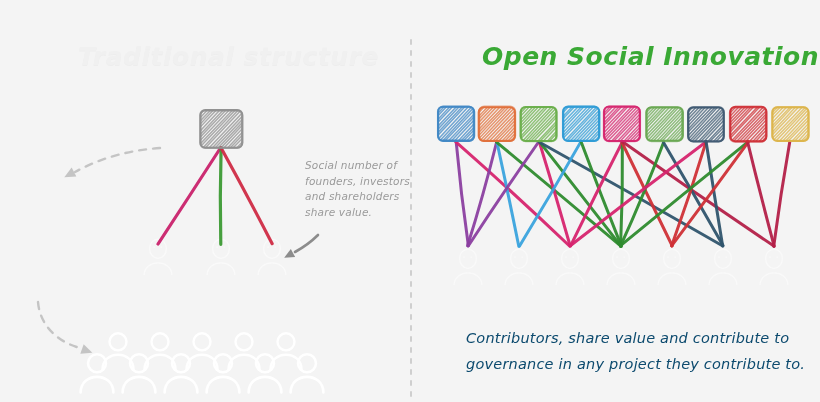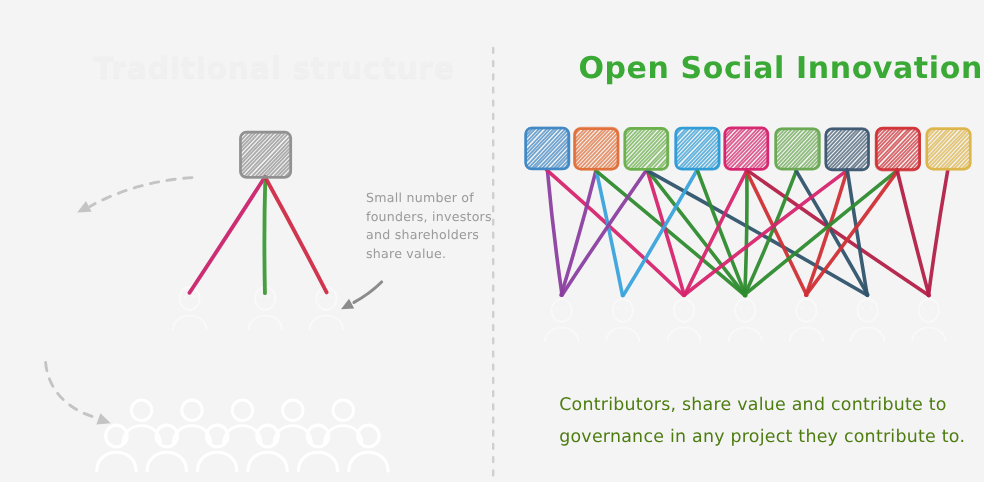--- a/index.html
+++ b/index.html
@@ -3,21 +3,21 @@
 <meta charset="utf-8">
 <style>
   html,body{margin:0;padding:0;}
   body{
     width:820px;height:402px;
     background:#f4f4f4;
     font-family:"DejaVu Sans", sans-serif;
     overflow:hidden;
     position:relative;
   }
-  #stage{position:absolute;left:0;top:0;width:820px;height:402px;}
+  #stage{position:absolute;left:0;top:0;width:820px;height:402px;font-style:italic;}
   #stage svg{position:absolute;left:0;top:0;}
   .ttl{
     position:absolute;
     font-family:"DejaVu Sans", sans-serif;
     font-weight:bold;
     letter-spacing:.5px;
     white-space:nowrap;
   }
   #title-left{
     left:78px;top:42px;
@@ -45,21 +45,21 @@
   #note-gray{
     left:305px;top:158px;
     font-size:10.5px;
     line-height:15.5px;
     color:#9a9a9a;
   }
   #note-green-right{
     left:466px;top:325px;
     font-size:14.5px;
     line-height:26px;
-    color:#4d7c0f;
+    color:#0c4a6e;
   }
 </style>
 </head>
 <body>
 
 <div id="stage">
   <svg id="art" width="820" height="402" viewBox="0 0 820 402">
       <rect x="0" y="0" width="820" height="402" fill="#f4f4f4"></rect>
       <line x1="411" y1="40" x2="411" y2="396" stroke="#cfcfcf" stroke-width="2" stroke-dasharray="4 7" stroke-linecap="round"></line>
       <g>
@@ -686,20 +686,20 @@
           </g>
         </g>
       </g>
     </svg>
 
   <div class="ttl" id="title-left">Traditional structure</div>
 
   <div class="ttl" id="title-right">Open Social Innovation</div>
 
 
-  <div class="hand" id="note-gray">Small number of
+  <div class="hand" id="note-gray">Social number of
 founders, investors
 and shareholders
 share value.</div>
 
   <div class="hand" id="note-green-right">Contributors, share value and contribute to
 governance in any project they contribute to.</div>
 </div>
 
 </body></html>

